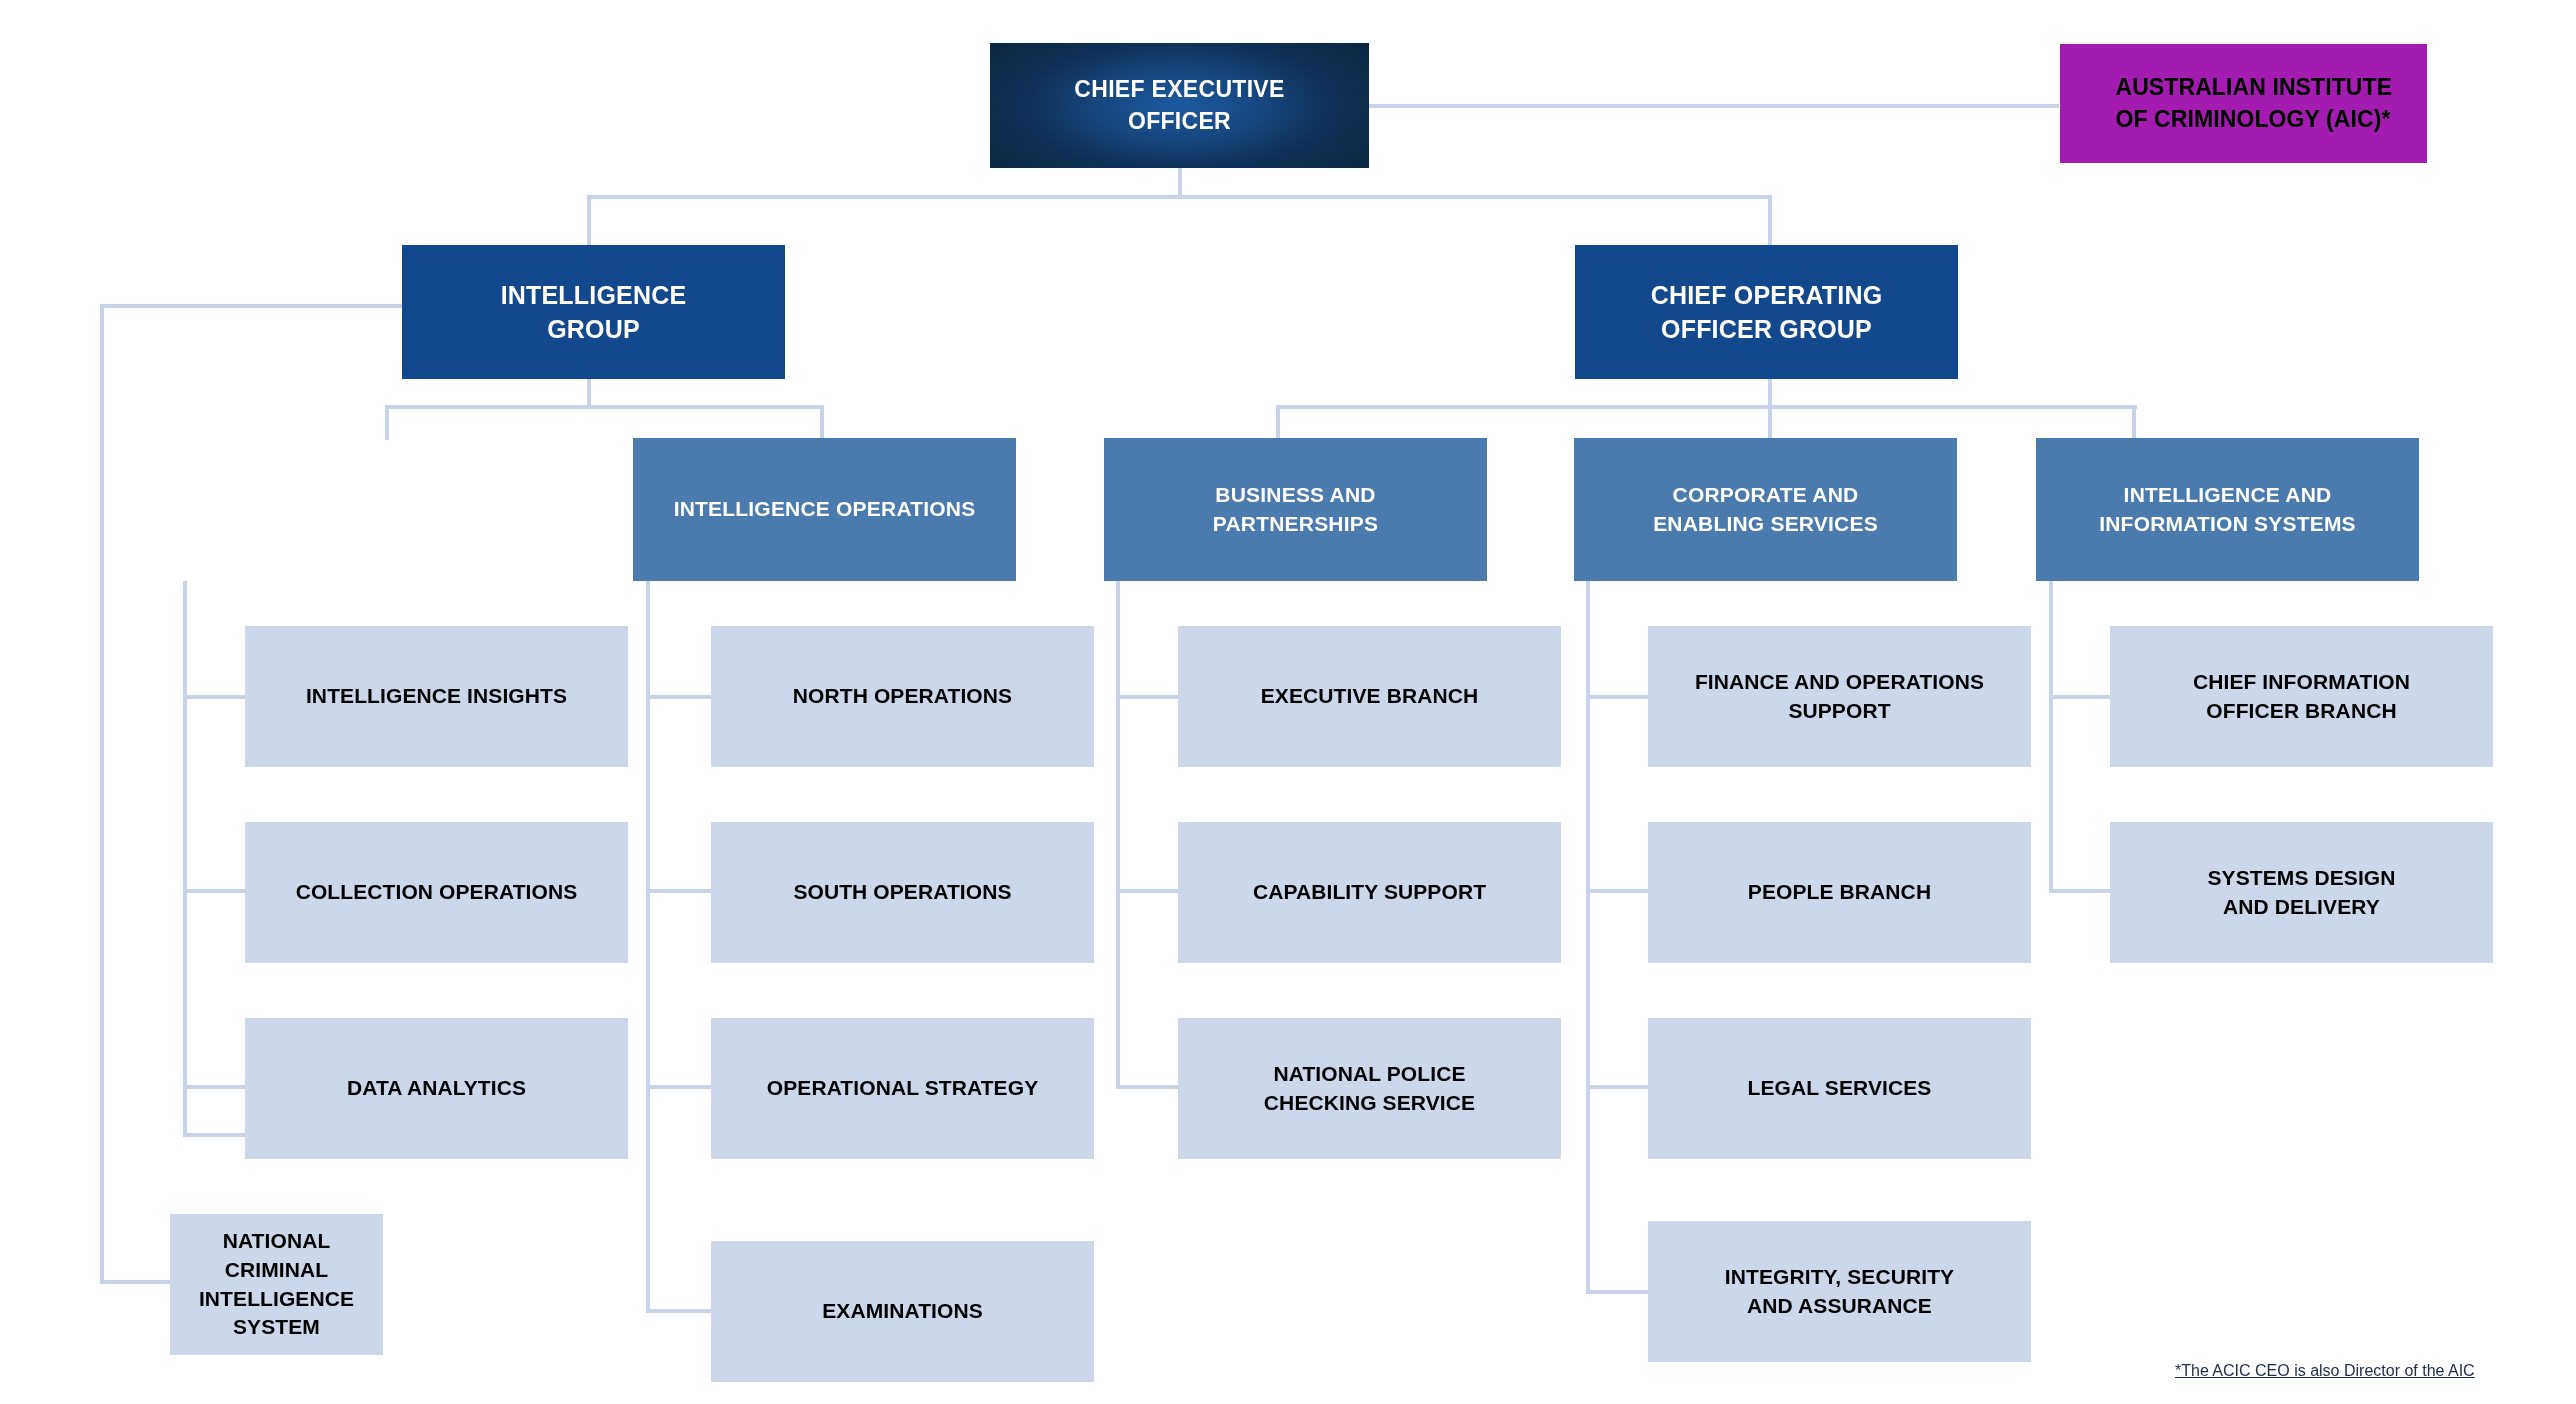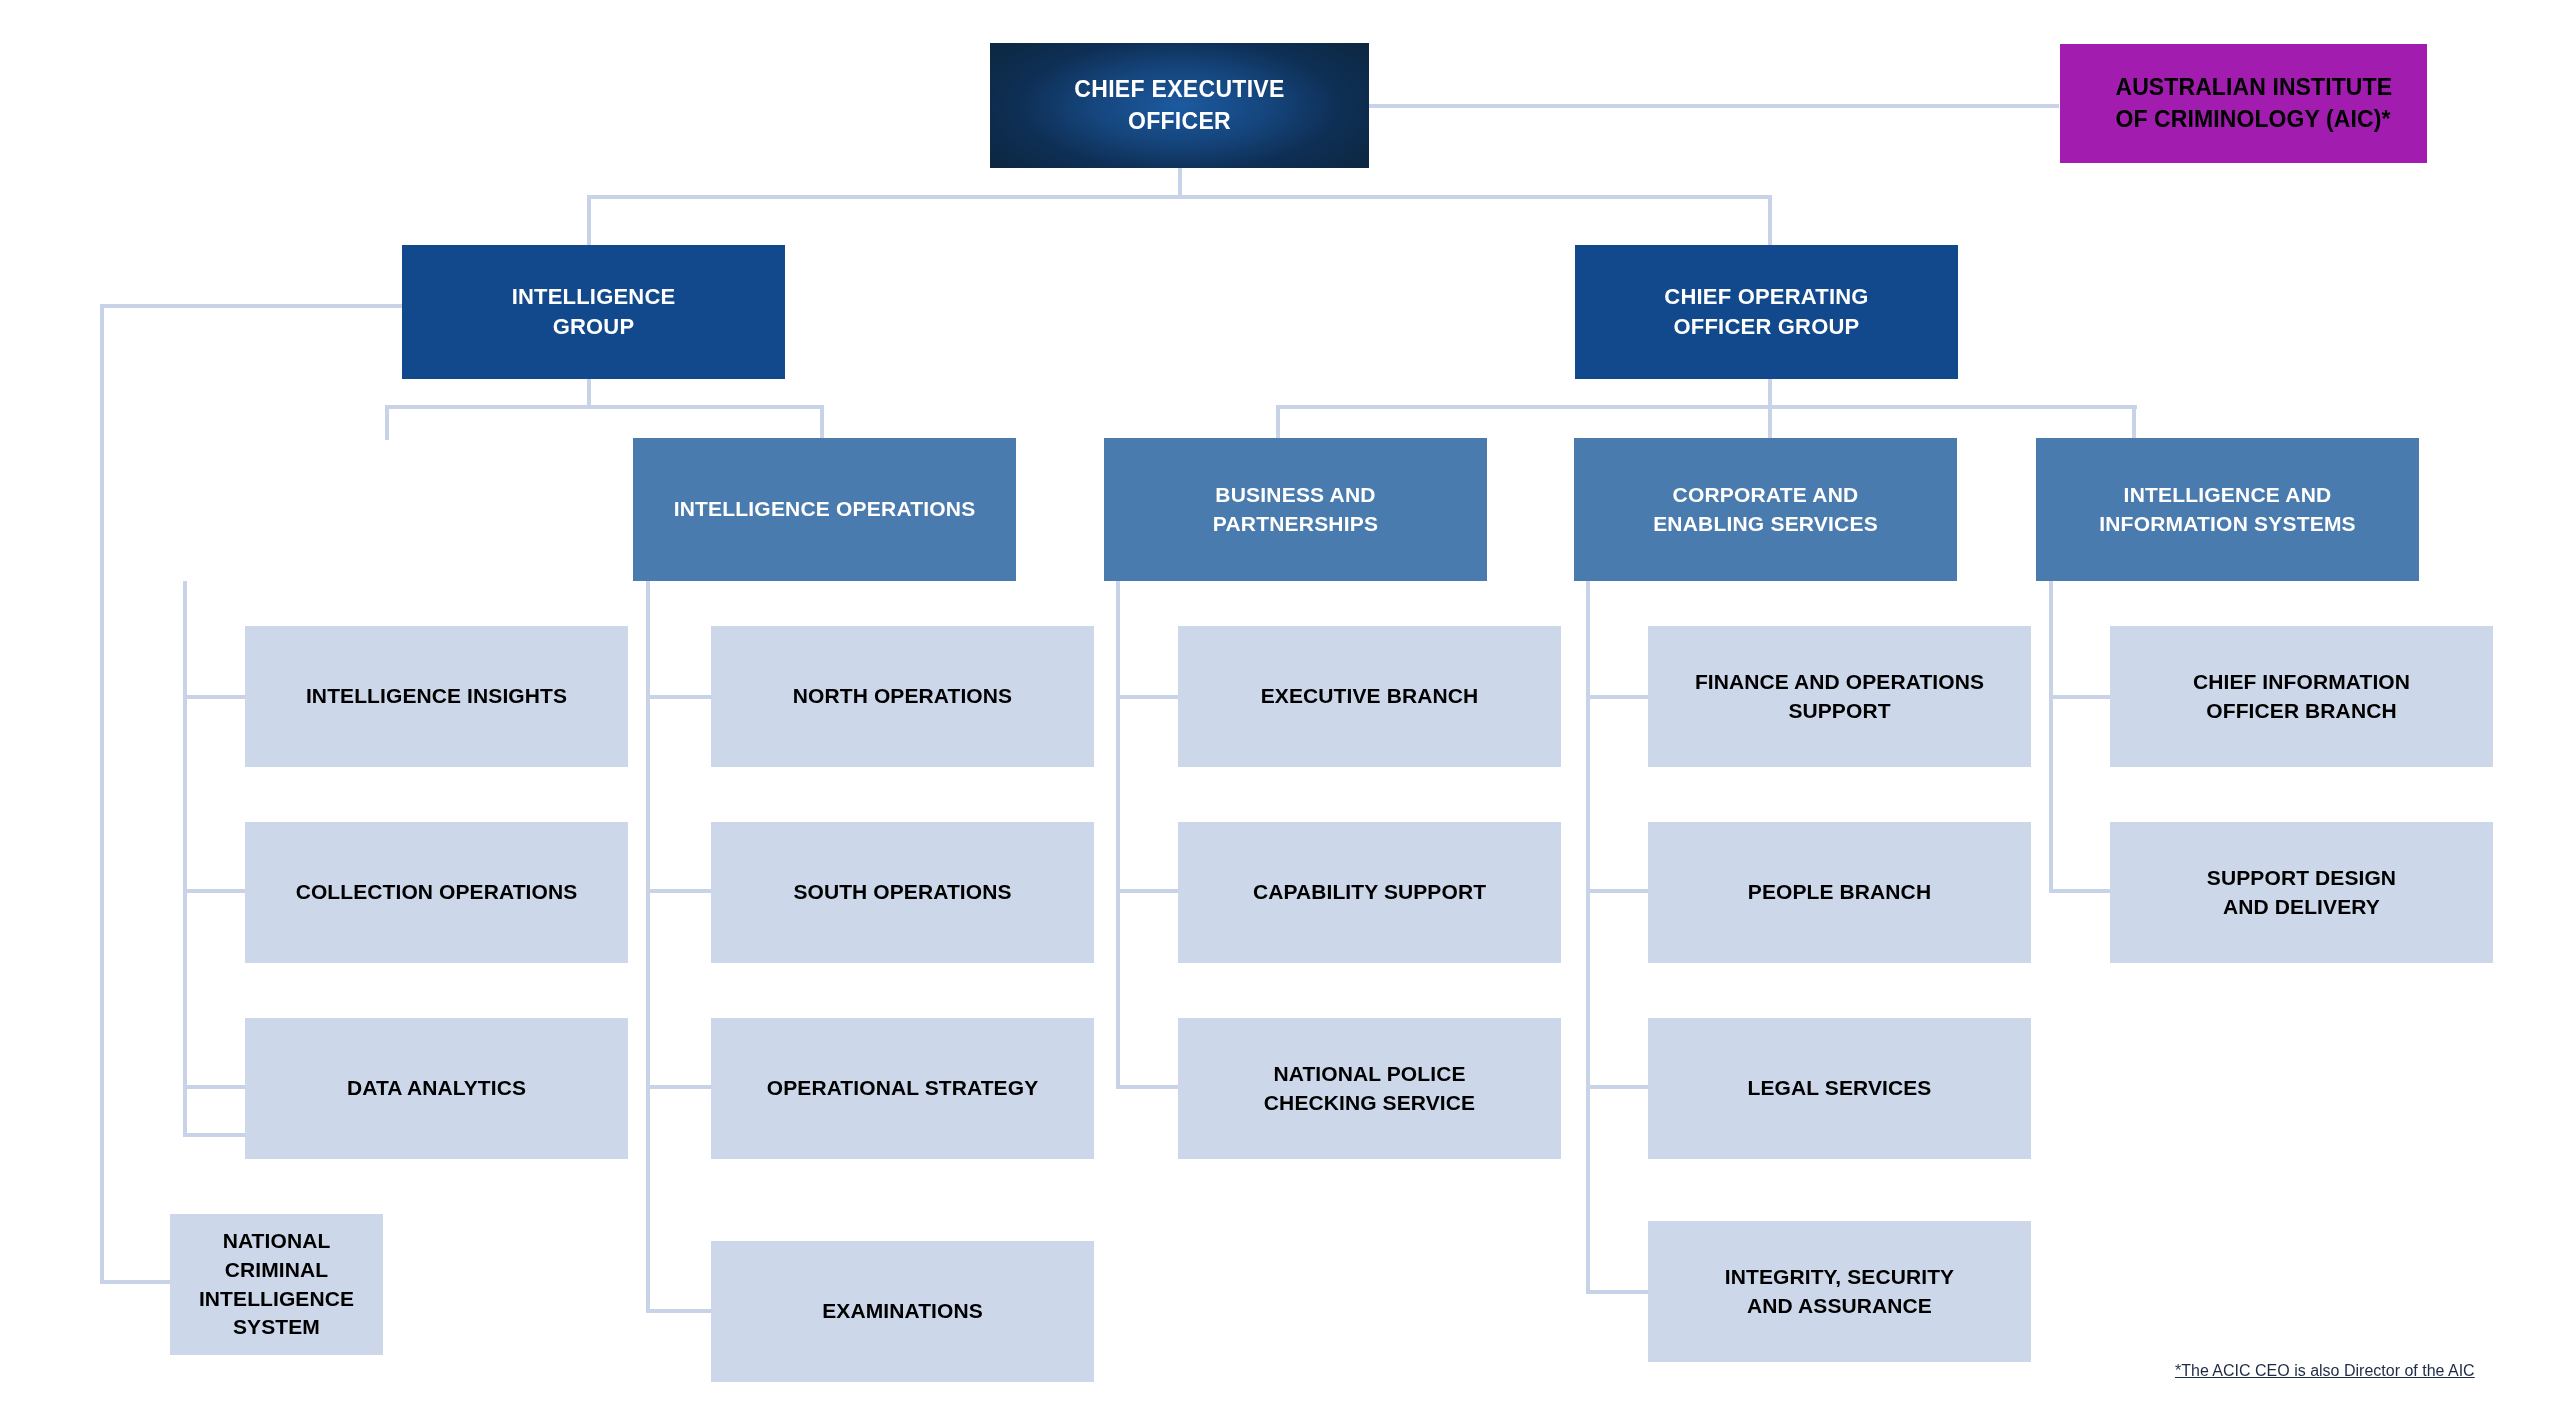--- a/index.html
+++ b/index.html
@@ -47,21 +47,21 @@
     justify-content:center;
     letter-spacing:0.1px;
   }
   .lvl1b .lbl{padding:0 0 0 20.6px;text-align:left;}
 
   
   .lvl2{
     background:#11498c;
     color:#ffffff;
     font-weight:bold;
-    font-size:22px;
+    font-size:25px;
     letter-spacing:0.2px;
   }
 
   
   .lvl3{
     background:#4a7bae;
     color:#ffffff;
     font-weight:bold;
     font-size:21px;
     letter-spacing:0.2px;
@@ -234,20 +234,20 @@
   <div class="node lvl4" style="left:1648px;top:1221px;width:383px;height:141px;">
     <span class="lbl">INTEGRITY, SECURITY
 AND ASSURANCE</span>
   </div>
 
   <div class="node lvl4" style="left:2110px;top:626px;width:383px;height:141px;">
     <span class="lbl">CHIEF INFORMATION
 OFFICER BRANCH</span>
   </div>
   <div class="node lvl4" style="left:2110px;top:822px;width:383px;height:141px;">
-    <span class="lbl">SUPPORT DESIGN
+    <span class="lbl">SYSTEMS DESIGN
 AND DELIVERY</span>
   </div>
 
   <div class="footnote" style="left:2175px;top:1362px;">*The ACIC CEO is also Director of the AIC</div>
 
 </div>
 
 
 </body></html>

